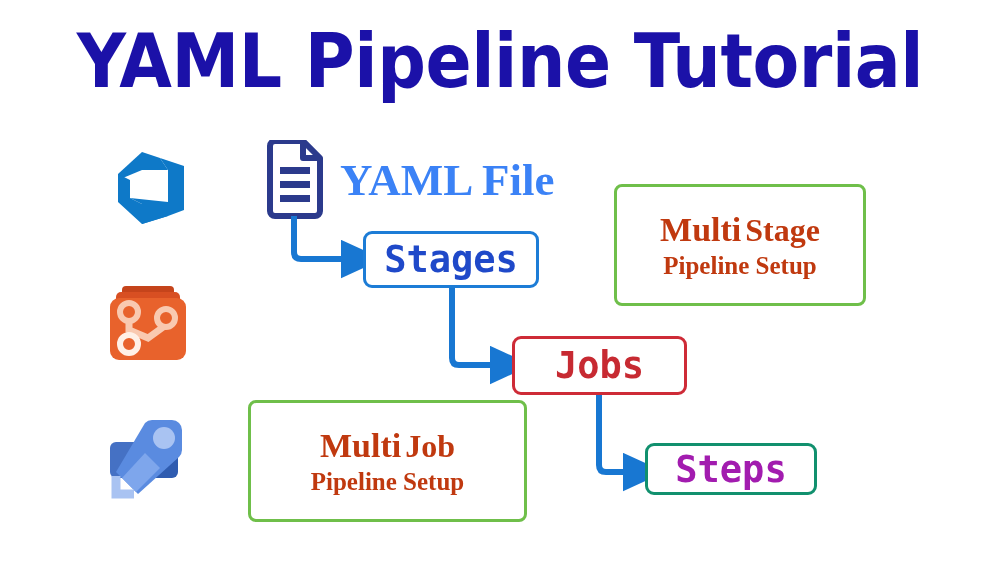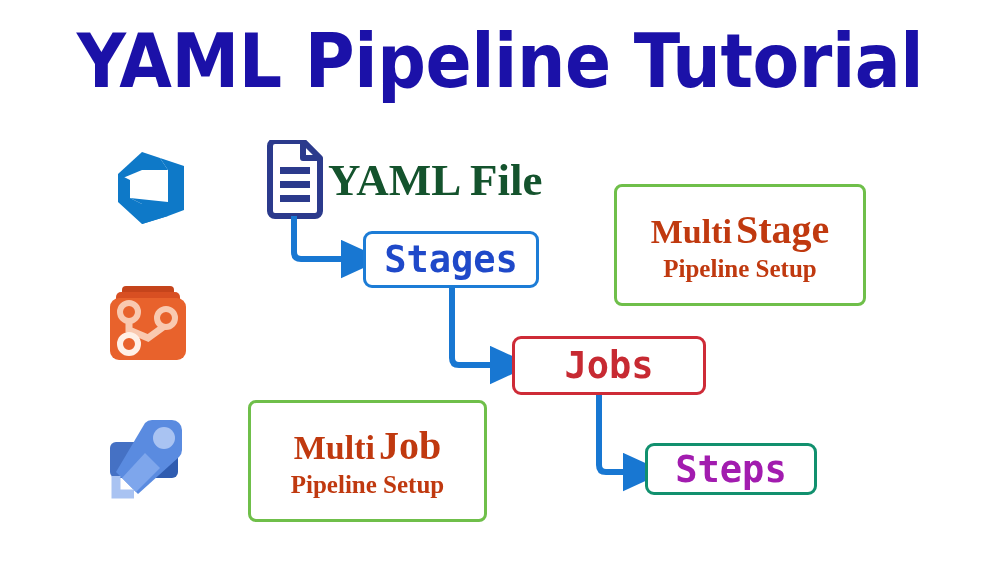--- a/index.html
+++ b/index.html
@@ -52,21 +52,22 @@
   
   #yaml-file-group {
     position: absolute;
     left: 262px;
     top: 140px;
     display: flex;
     align-items: center;
   }
   #yaml-file-icon { width: 66px; height: 80px; flex: 0 0 auto; }
   #yaml-file-label {
-    color: #14532d;
+    margin-left: 12px;
+    color: #3b82f6;
     font-family: "Liberation Serif", "DejaVu Serif", serif;
     font-weight: bold;
     font-size: 45px;
     line-height: 48px;
     white-space: nowrap;
   }
 
   
   .node {
     position: absolute;
@@ -80,21 +81,21 @@
     justify-content: center;
     font-family: "DejaVu Sans Mono", "Liberation Mono", monospace;
     font-weight: bold;
     white-space: nowrap;
   }
   #node-stages {
     left: 363px; top: 231px; width: 176px; height: 57px;
     border-color: #1C7CD6; color: #1F49C9; font-size: 37px;
   }
   #node-jobs {
-    left: 512px; top: 336px; width: 194px; height: 59px;
+    left: 512px; top: 336px; width: 175px; height: 59px;
     border-color: #CE2B37; color: #C72A32; font-size: 37px;
   }
   #node-steps {
     left: 645px; top: 443px; width: 172px; height: 52px;
     border-color: #11906E; color: #a21caf; font-size: 37px;
   }
 
   
   .callout {
     position: absolute;
@@ -105,26 +106,26 @@
     display: flex;
     flex-direction: column;
     align-items: center;
     justify-content: center;
     color: #C0390F;
     font-family: "Liberation Serif", "DejaVu Serif", serif;
     font-weight: bold;
     text-align: center;
   }
   #callout-multi-stage { left: 614px; top: 184px; width: 252px; height: 122px; }
-  #callout-multi-job   { left: 248px; top: 400px; width: 239px; height: 122px; }
+  #callout-multi-job   { left: 248px; top: 400px; width: 279px; height: 122px; }
 
   .callout .line1 { line-height: 1.0; margin-bottom: 6px; }
   .callout .line2 { line-height: 1.0; font-size: 25px; }
   .callout .big   { font-size: 34px; }
-  .callout .small { font-size: 40px; }
+  .callout .small { font-size: 32px; }
 
   
   #connectors {
     position: absolute;
     left: 0; top: 0;
     width: 1000px; height: 566px;
     pointer-events: none;
   }
 </style>
 </head>

